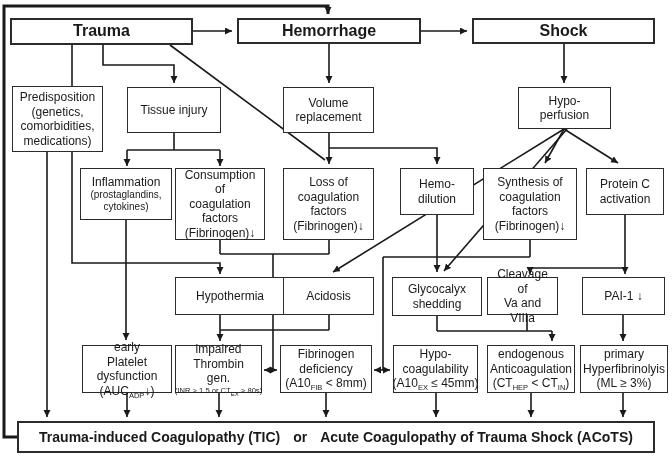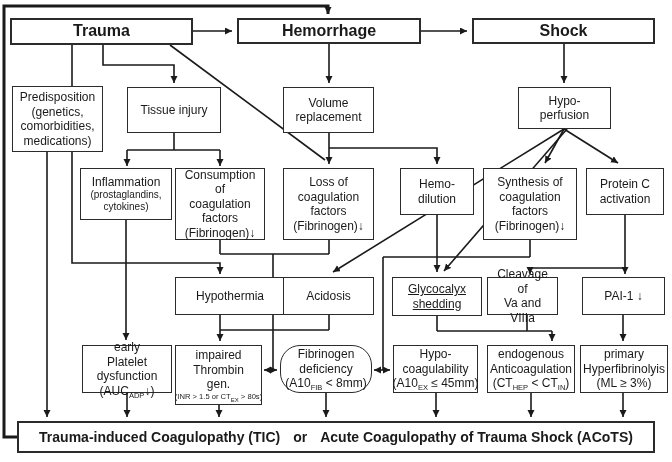--- a/index.html
+++ b/index.html
@@ -142,43 +142,43 @@
     <div>Protein C</div>
     <div>activation</div>
   </div>
 
   <div class="bx" style="left:175px;top:277px;width:110px;height:38px;text-align:center;">
     <div>Hypothermia</div>
   </div>
   <div class="bx" style="left:283px;top:277px;width:91px;height:38px;">
     <div>Acidosis</div>
   </div>
-  <div class="bx" style="left:392px;top:277px;width:90px;height:39px;text-decoration:underline;">
+  <div class="bx" style="left:392px;top:277px;width:90px;height:39px;">
     <div>Glycocalyx</div>
     <div>shedding</div>
   </div>
   <div class="bx" style="left:487px;top:277px;width:71px;height:38px;">
     <div>Cleavage of</div>
     <div>Va and VIIIa</div>
   </div>
   <div class="bx" style="left:582px;top:277px;width:83px;height:38px;">
     <div>PAI-1 ↓</div>
   </div>
 
   <div class="bx" style="left:82px;top:345px;width:90px;height:48px;">
     <div>early Platelet</div>
     <div>dysfunction</div>
     <div class="frm"><span>(AUC</span><sub>ADP</sub><span>↓)</span></div>
   </div>
-  <div class="bx" style="left:175px;top:345px;width:87px;height:60px;">
+  <div class="bx" style="left:175px;top:345px;width:87px;height:48px;">
     <div>impaired</div>
     <div>Thrombin gen.</div>
     <div class="frm xs"><span>(INR &gt; 1.5 or CT</span><sub>EX</sub><span> &gt; 80s)</span></div>
   </div>
-  <div class="bx" style="left:280px;top:345px;width:92px;height:48px;border-radius:20px;">
+  <div class="bx" style="left:280px;top:345px;width:92px;height:48px;">
     <div>Fibrinogen</div>
     <div>deficiency</div>
     <div class="frm"><span>(A10</span><sub>FIB</sub><span> &lt; 8mm)</span></div>
   </div>
   <div class="bx" style="left:393px;top:345px;width:85px;height:48px;">
     <div>Hypo-</div>
     <div>coagulability</div>
     <div class="frm"><span>(A10</span><sub>EX</sub><span> ≤ 45mm)</span></div>
   </div>
   <div class="bx" style="left:487px;top:345px;width:88px;height:48px;">

